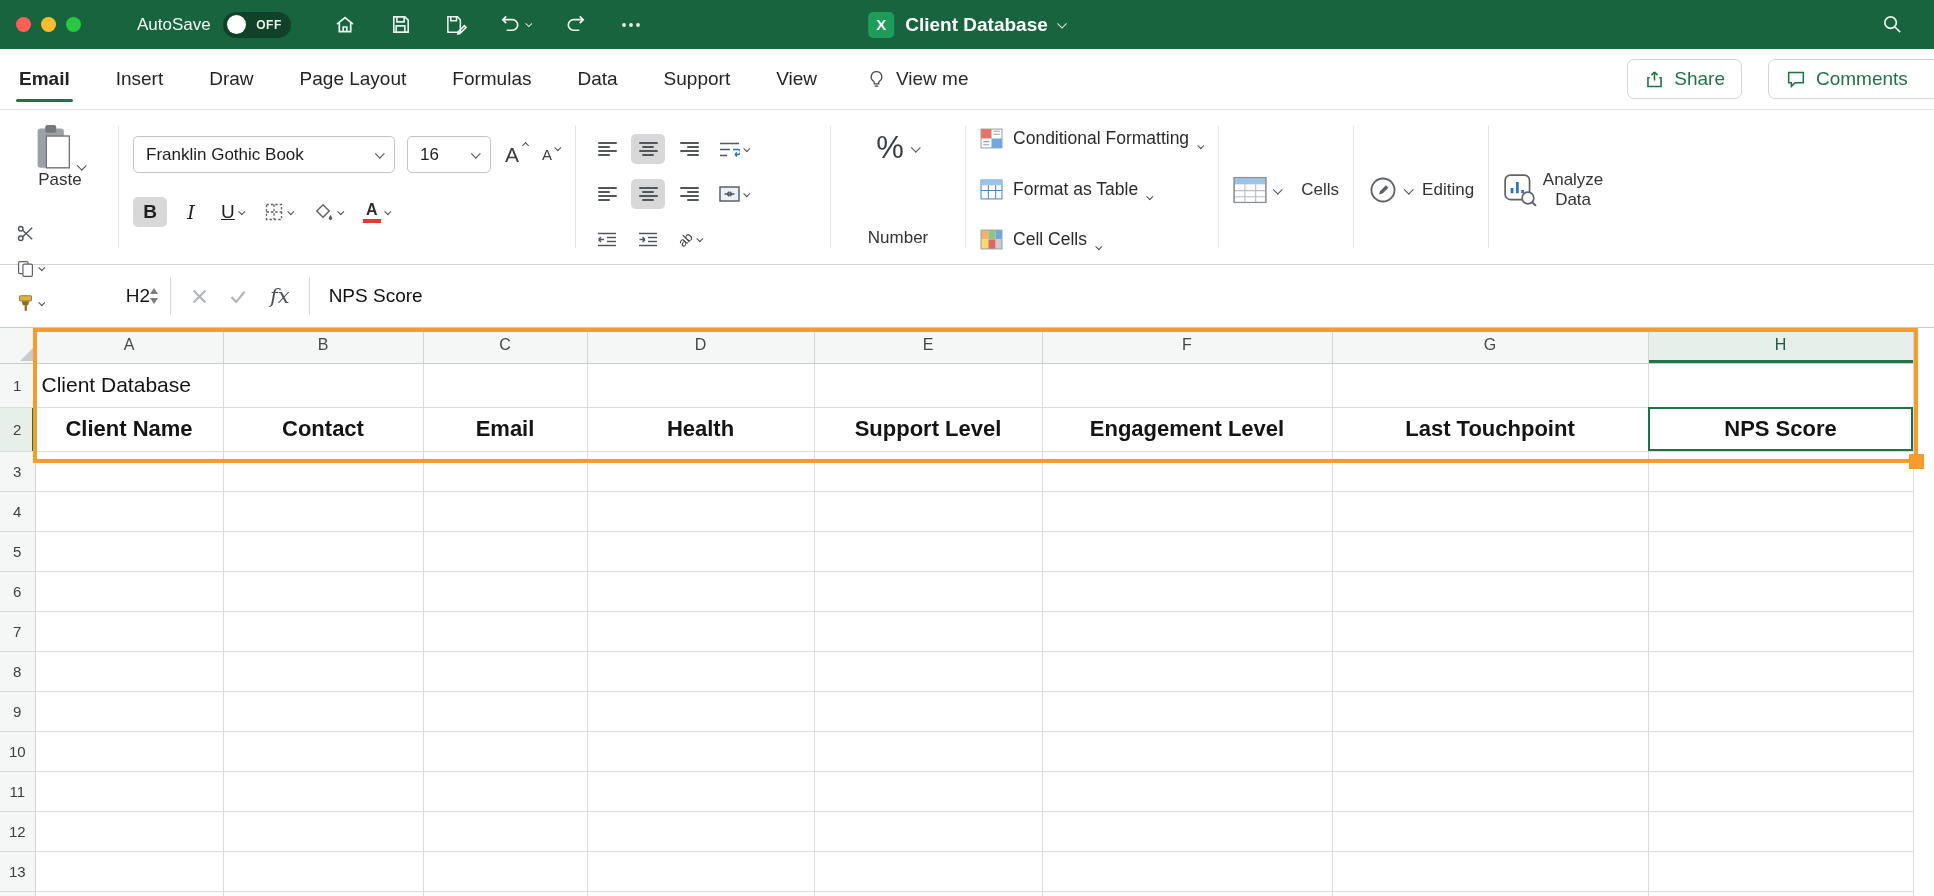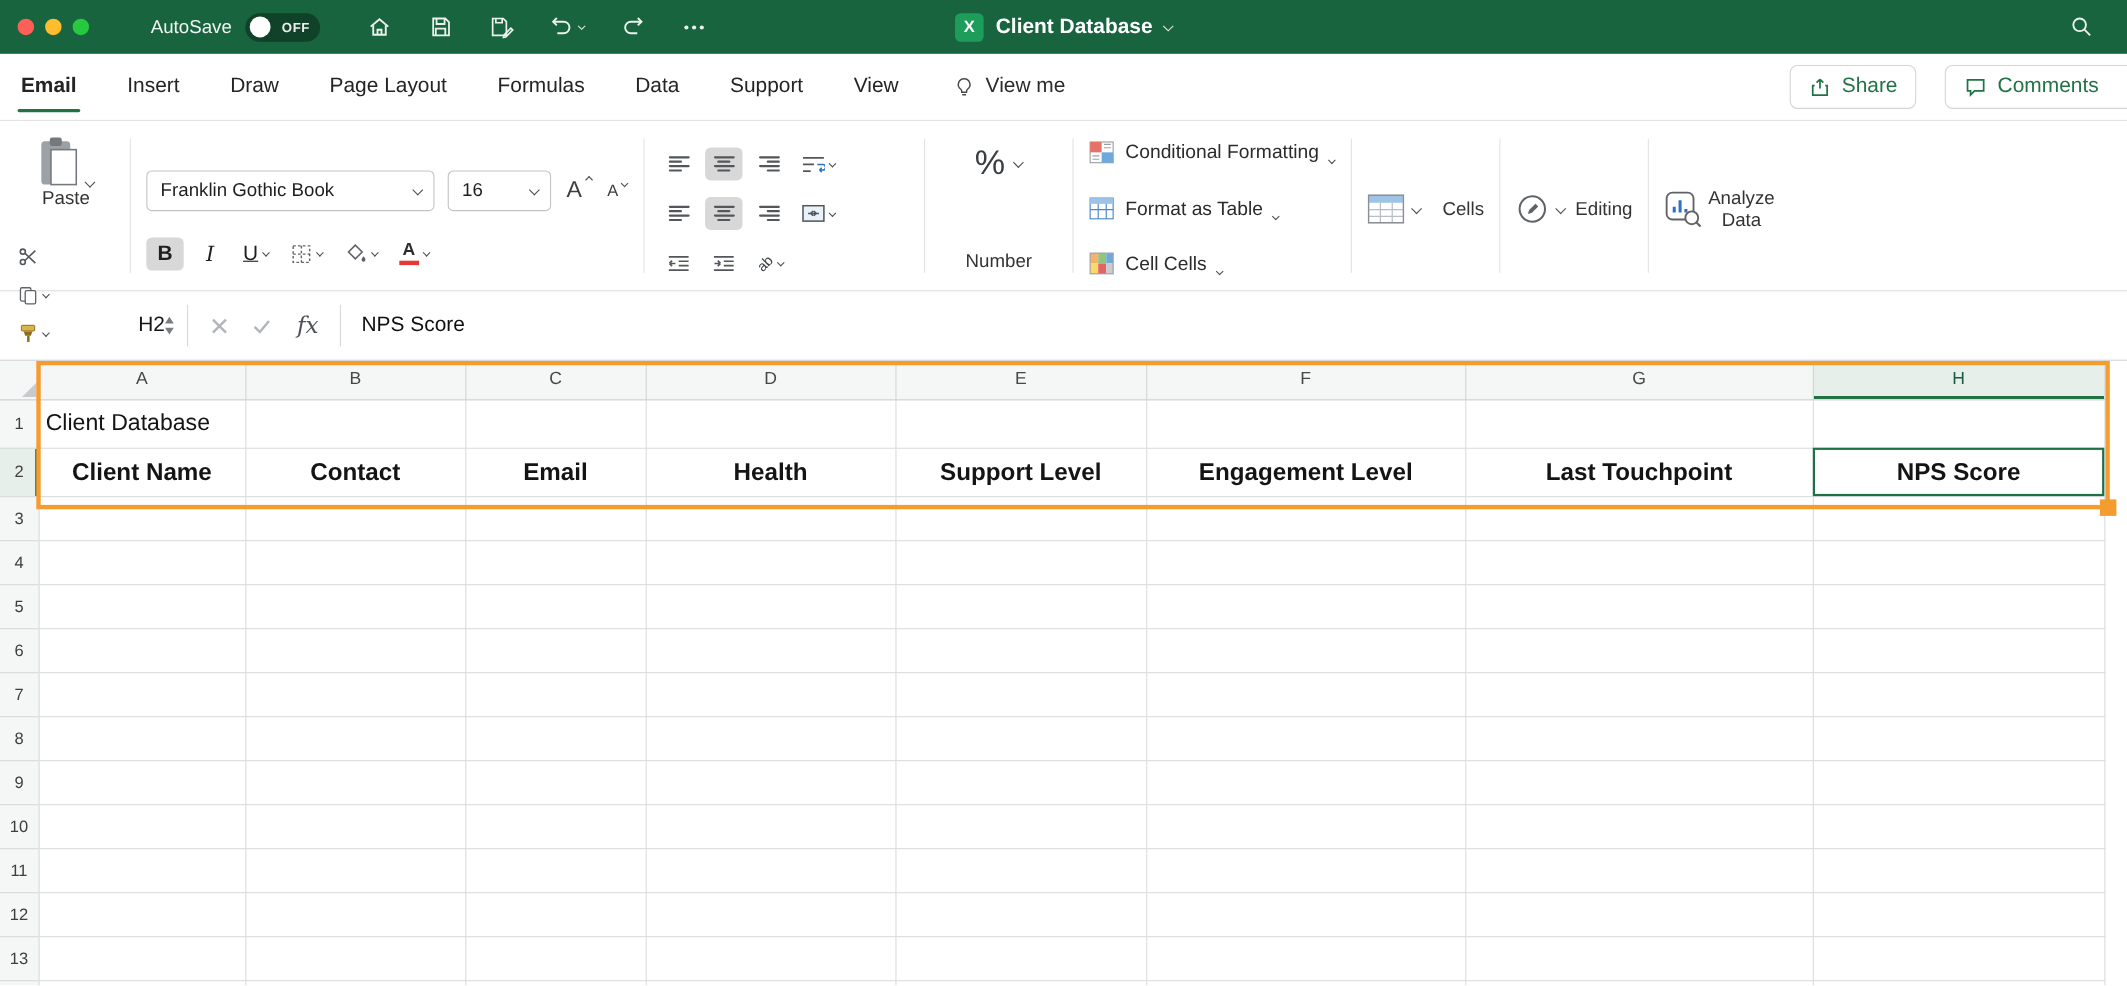--- a/index.html
+++ b/index.html
@@ -41,25 +41,25 @@
   
   .ribbon{height:155px;background:#fff;border-bottom:1px solid #D4D4D4;display:flex;padding:10px 0 0 16px;}
   .gsep{width:1px;background:#E3E3E3;margin:6px 14px 16px;}
   .g{display:flex;}
   .glabel{font-size:17px;color:#333;}
   .g-paste{gap:8px;flex-direction:column;}
   .paste-btn{flex-direction:column;align-items:center;justify-content:space-between;width:88px;padding:4px 0 14px;}
   .paste-row{display:flex;align-items:flex-end;gap:6px;}
   .clip-col{display:flex;flex-direction:column;gap:13px;padding-top:10px;}
   .mini{display:flex;align-items:center;gap:5px;height:22px;}
-  .g-font{flex-direction:column;gap:24px;padding-top:16px;justify-content:center;}
+  .g-font{flex-direction:column;gap:24px;padding-top:16px;}
   .frow{display:flex;align-items:center;gap:12px;}
   .select{height:37px;border:1px solid #C2C4C6;border-radius:5px;display:flex;align-items:center;justify-content:space-between;padding:0 10px 0 12px;font-size:17px;color:#1E1E1E;background:#fff;}
   .fontname{width:262px;}
-  .fontsize{width:94px;}
+  .fontsize{width:84px;}
   .fsz{align-items:flex-start;gap:4px;margin-left:2px;}
   .bigA{font-size:21px;color:#3A3E42;}
   .smA{font-size:15px;color:#3A3E42;}
   .icons{gap:0;}
   .ib{width:34px;height:30px;display:flex;align-items:center;justify-content:center;border-radius:5px;margin-right:7px;}
   .ib.w{width:auto;padding:0 6px;gap:5px;}
   .ib.on{background:#D8D8D8;}
   .bB{font-weight:700;font-size:19px;color:#1F1F1F;}
   .bI{font-family:"DejaVu Serif",serif;font-style:italic;font-size:19px;color:#1F1F1F;}
   .bU{font-size:19px;text-decoration:underline;color:#1F1F1F;}

